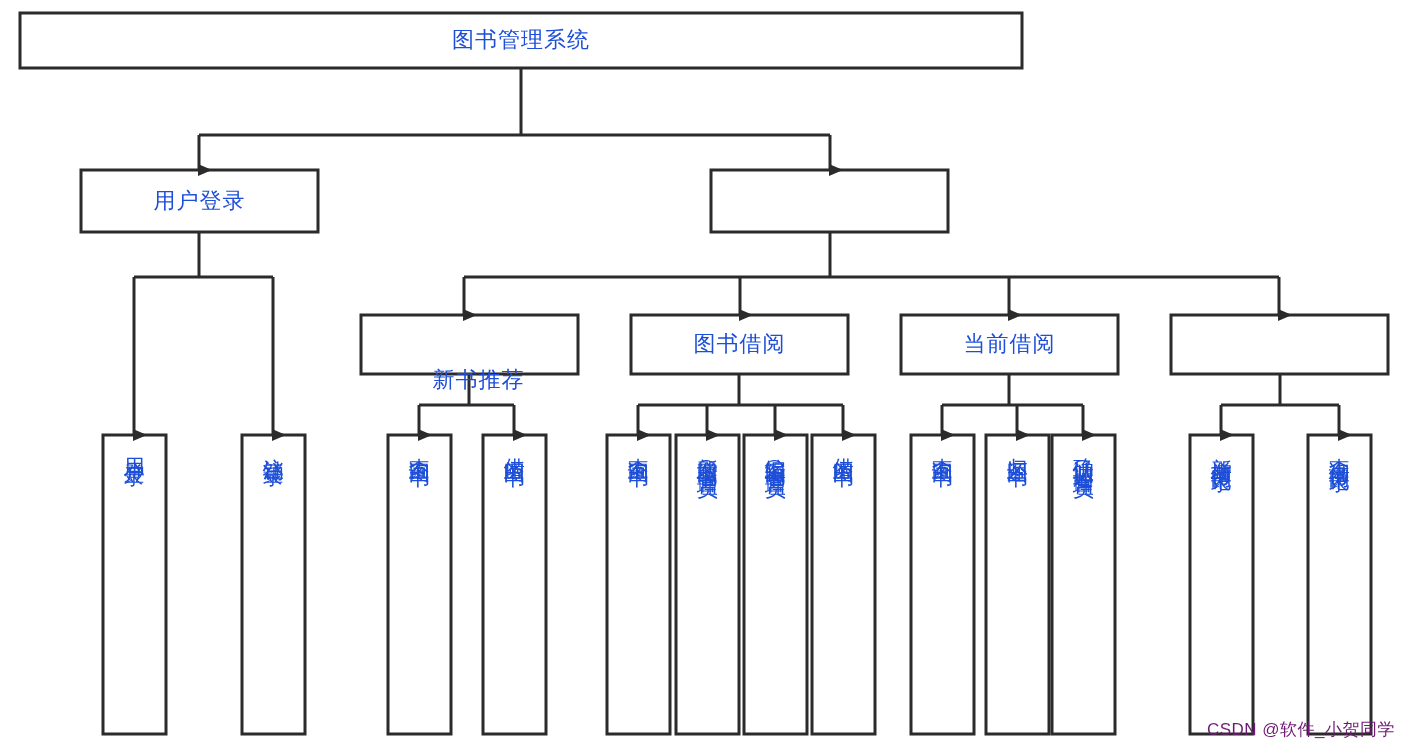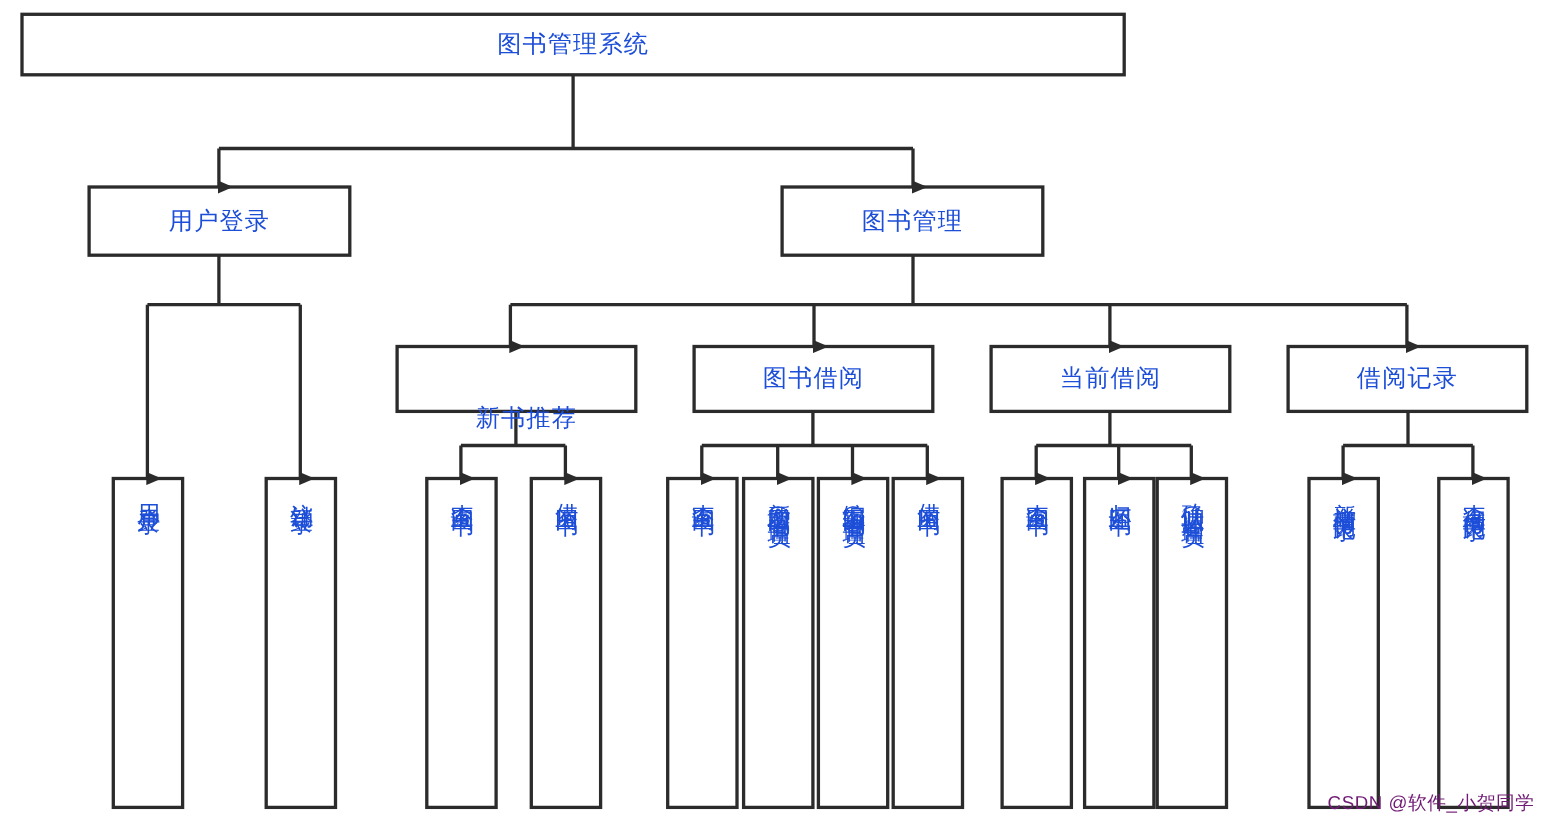--- a/index.html
+++ b/index.html
@@ -121,26 +121,24 @@
 
     <path class="edge" d="M1280,374 L1280,405"></path>
     <path class="edge" d="M1221,405 L1339,405"></path>
     <path class="edge" d="M1221,405 L1221,435" marker-end="url(#ah)"></path>
     <path class="edge" d="M1339,405 L1339,435" marker-end="url(#ah)"></path>
   </svg>
 
   <div class="node-label label-h" style="left:20px;top:13px;width:1002px;height:55px;">图书管理系统</div>
 
   <div class="node-label label-h" style="left:81px;top:170px;width:237px;height:62px;">用户登录</div>
-  <div class="node-label label-h" style="left:711px;top:170px;width:237px;height:62px;">图书管理</div>
 
   <div class="node-label label-h" style="left:370px;top:315px;width:217px;height:58px;margin-top:36px;">新书推荐</div>
   <div class="node-label label-h" style="left:631px;top:315px;width:217px;height:59px;">图书借阅</div>
   <div class="node-label label-h" style="left:901px;top:315px;width:217px;height:59px;border-radius:22px;">当前借阅</div>
-  <div class="node-label label-h" style="left:1171px;top:315px;width:217px;height:59px;">借阅记录</div>
 
   <div class="node-label label-v" style="left:103px;top:435px;width:63px;height:299px;">用户登录</div>
   <div class="node-label label-v" style="left:242px;top:435px;width:63px;height:299px;">注销登录</div>
 
   <div class="node-label label-v" style="left:388px;top:435px;width:63px;height:299px;">查询图书</div>
   <div class="node-label label-v" style="left:483px;top:435px;width:63px;height:299px;">借阅图书</div>
 
   <div class="node-label label-v" style="left:607px;top:435px;width:63px;height:299px;">查询图书</div>
   <div class="node-label label-v" style="left:676px;top:435px;width:63px;height:299px;">新增图书（管理员）</div>
   <div class="node-label label-v" style="left:744px;top:435px;width:63px;height:299px;">编辑图书（管理员）</div>

